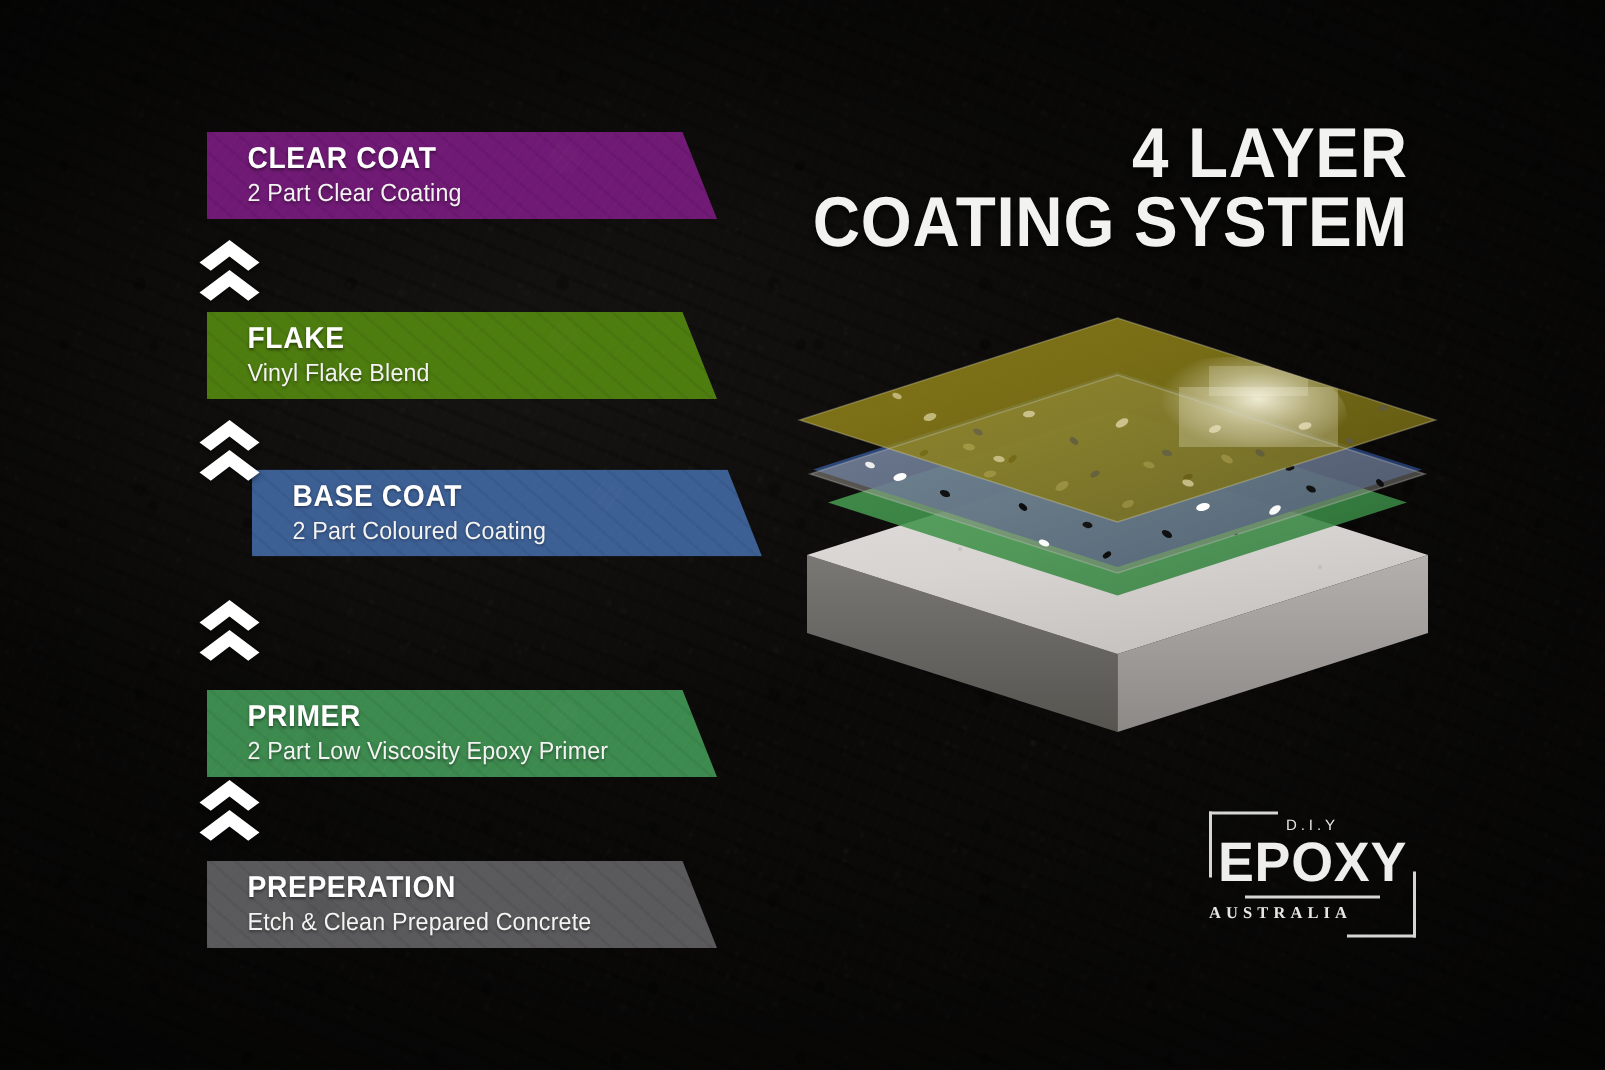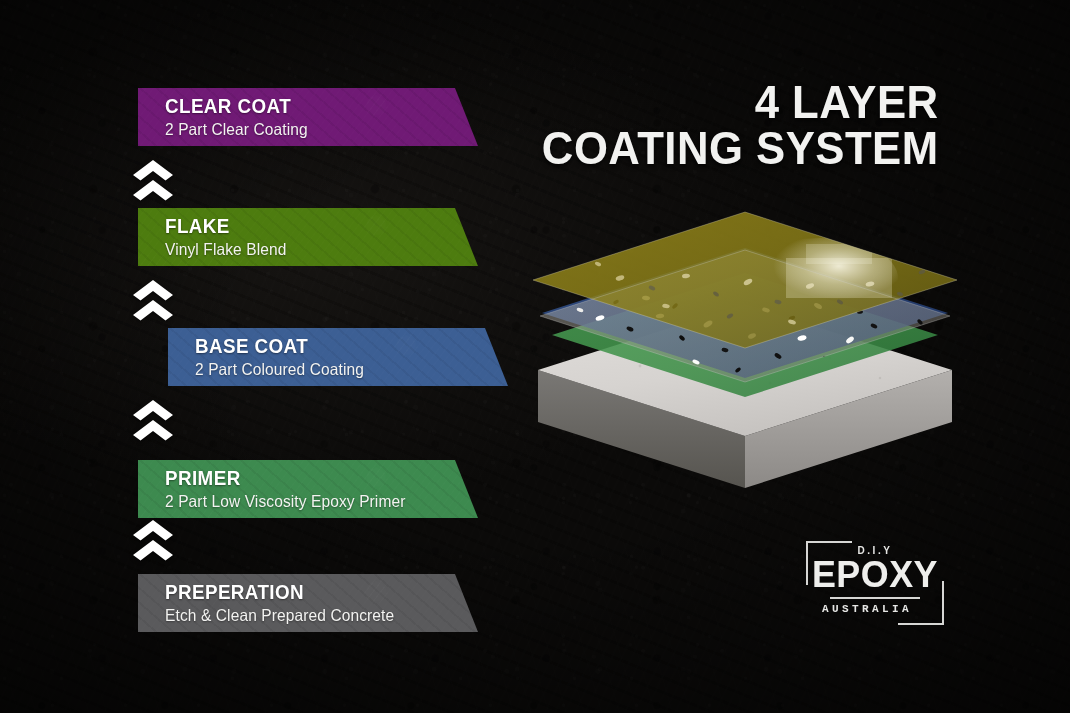--- a/index.html
+++ b/index.html
@@ -141,21 +141,21 @@
   .logo { position:absolute; left:806px; top:533px; width:138px; height:92px; }
   .logo .bracket { position:absolute; }
   .logo .bracket.tl { left:0; top:8px; width:46px; height:44px;
                       border-left:2.5px solid #d6d6d4; border-top:2.5px solid #d6d6d4; }
   .logo .bracket.br { right:0; bottom:0; width:46px; height:44px;
                       border-right:2.5px solid #d6d6d4; border-bottom:2.5px solid #d6d6d4; }
   .logo .diy {
     position:absolute; left:0; right:0; top:12px;
     text-align:center; color:#e6e6e4;
     font-family:"Liberation Sans Narrow","Liberation Sans", sans-serif;
-    font-weight:700; font-size:10px; letter-spacing:2.6px;
+    font-weight:400; font-size:10px; letter-spacing:2.6px;
   }
   .logo .epoxy {
     position:absolute; left:0; right:0; top:22px;
     text-align:center;
     font-family:"Liberation Sans Narrow","Liberation Sans", sans-serif;
     font-weight:700; font-size:37px; line-height:40px; letter-spacing:.5px;
     transform:scaleX(.97); transform-origin:center;
     color:#eeeeec;
     background-image:
       repeating-linear-gradient(71deg, rgba(0,0,0,.55) 0 1px, transparent 1px 5px),
@@ -163,22 +163,22 @@
       radial-gradient(circle at 30% 40%, rgba(0,0,0,.6) 0 2px, transparent 3px),
       radial-gradient(circle at 68% 70%, rgba(0,0,0,.5) 0 2px, transparent 3px);
     -webkit-background-clip:text; background-clip:text;
   }
   .logo .rule {
     position:absolute; left:24px; right:24px; top:64px;
     height:2px; background:#d6d6d4;
   }
   .logo .australia {
     position:absolute; left:0; right:16px; top:70px;
-    text-align:center; color:#e6e6e4;
-    font-family:Liberation Mono, monospace;
+    color:#e6e6e4;
+    font-family:Liberation Serif, serif;
     font-weight:700; font-size:11px; letter-spacing:3.4px;
   }
 </style>
 </head>
 <body>
 
 <div id="stage">
 
   <div class="bg-base"></div>
   <div class="bg-noise"></div>
@@ -196,21 +196,21 @@
           <div class="title">CLEAR COAT</div>
           <div class="subtitle">2 Part Clear Coating</div>
         </div>
       </div>
       <div class="banner-row" style="top: 208px;">
         <div class="banner" style="background: #4d7c0f;">
           <div class="title">FLAKE</div>
           <div class="subtitle">Vinyl Flake Blend</div>
         </div>
       </div>
-      <div class="banner-row" style="top: 328px; padding-left: 30px;">
+      <div class="banner-row" style="top: 313px; padding-left: 30px;">
         <div class="banner" style="background: rgb(60, 95, 148);">
           <div class="title">BASE COAT</div>
           <div class="subtitle">2 Part Coloured Coating</div>
         </div>
       </div>
       <div class="banner-row" style="top: 448px; margin-top: 12px;">
         <div class="banner" style="background: rgb(61, 138, 79);">
           <div class="title">PRIMER</div>
           <div class="subtitle">2 Part Low Viscosity Epoxy Primer</div>
         </div>

